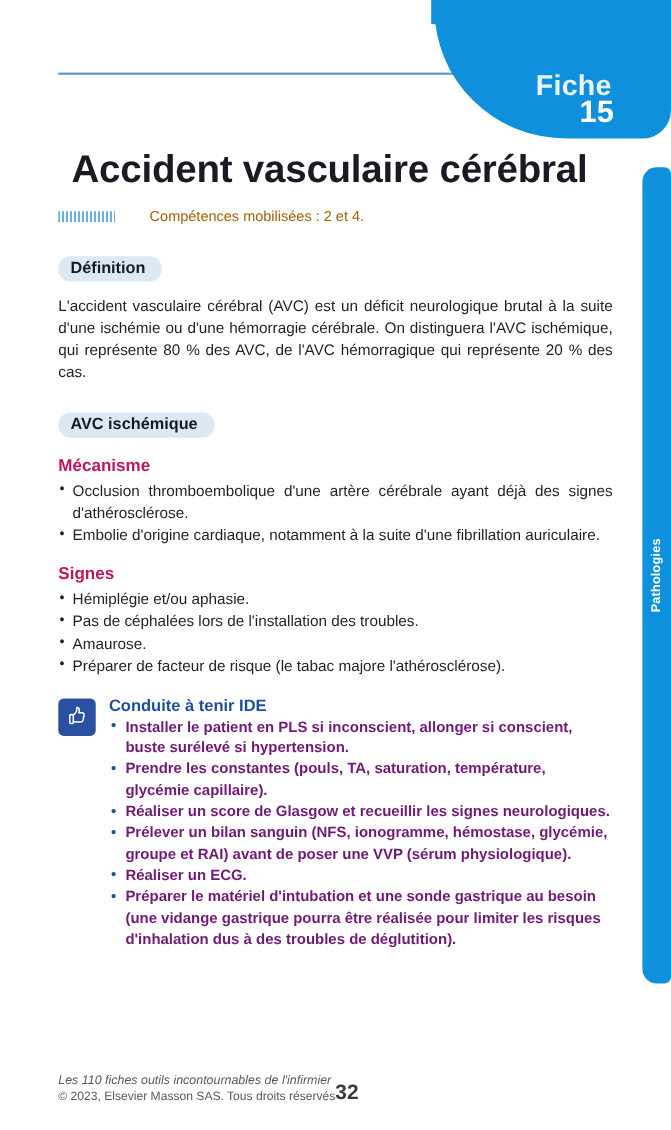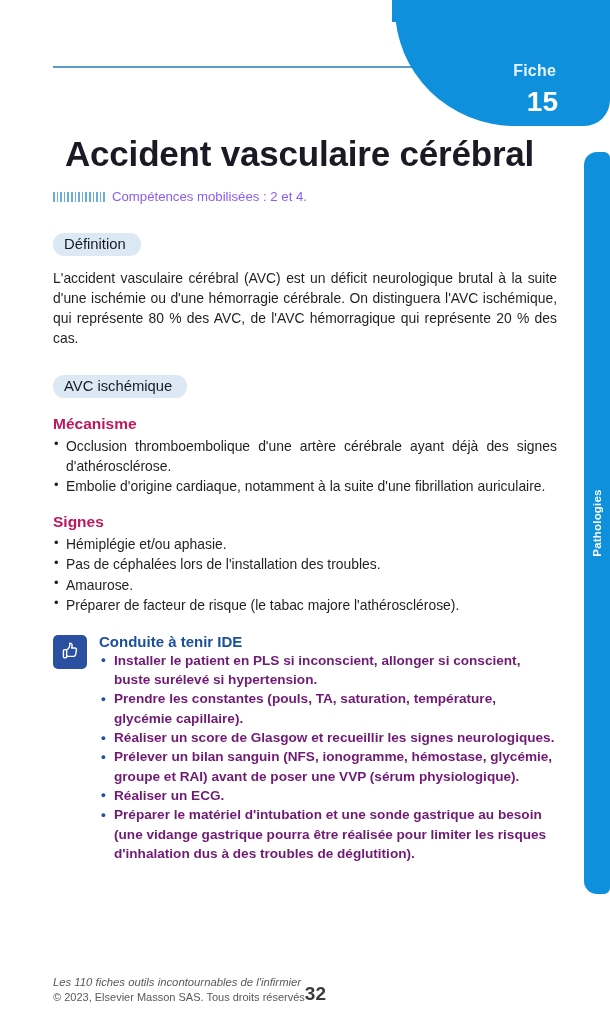--- a/index.html
+++ b/index.html
@@ -36,21 +36,21 @@
     height: 22px;
     background: #0e90dc;
     z-index: 2;
   }
   .fiche-label {
     position: absolute;
     top: 62px;
     right: 54px;
     z-index: 3;
     color: #e9f3fb;
-    font-size: 16px;
+    font-size: 26px;
     font-weight: bold;
     letter-spacing: 0.2px;
   }
   .fiche-number {
     position: absolute;
     top: 86px;
     right: 52px;
     z-index: 3;
     color: #ffffff;
     font-size: 28px;
@@ -119,22 +119,23 @@
 
   .meta-list {
     margin: 13px 0 0 0;
     padding: 0;
     list-style: none;
   }
   .meta-item {
     display: flex;
     align-items: center;
     font-size: 13.2px;
-    color: #8b5cf6;
+    color: #a16207;
     line-height: 1.52;
+    gap: 24px;
   }
   .meta-marker {
     display: inline-block;
     width: 52px;
     height: 10px;
     margin-right: 7px;
     flex: 0 0 auto;
     background-image: repeating-linear-gradient(
       to right,
       #6aaedd 0px, #6aaedd 1.6px,
@@ -142,21 +143,21 @@
     );
   }
 
   .pill {
     display: inline-block;
     margin-top: 26px;
     padding: 3px 15px 4px 11px;
     background: #dce8f4;
     border-radius: 11px;
     font-size: 14.8px;
-    font-weight: normal;
+    font-weight: bold;
     color: #151b26;
   }
 
   p.body-text {
     margin: 12px 0 0 0;
     font-size: 13.9px;
     line-height: 1.46;
     text-align: justify;
     color: #231f20;
   }

